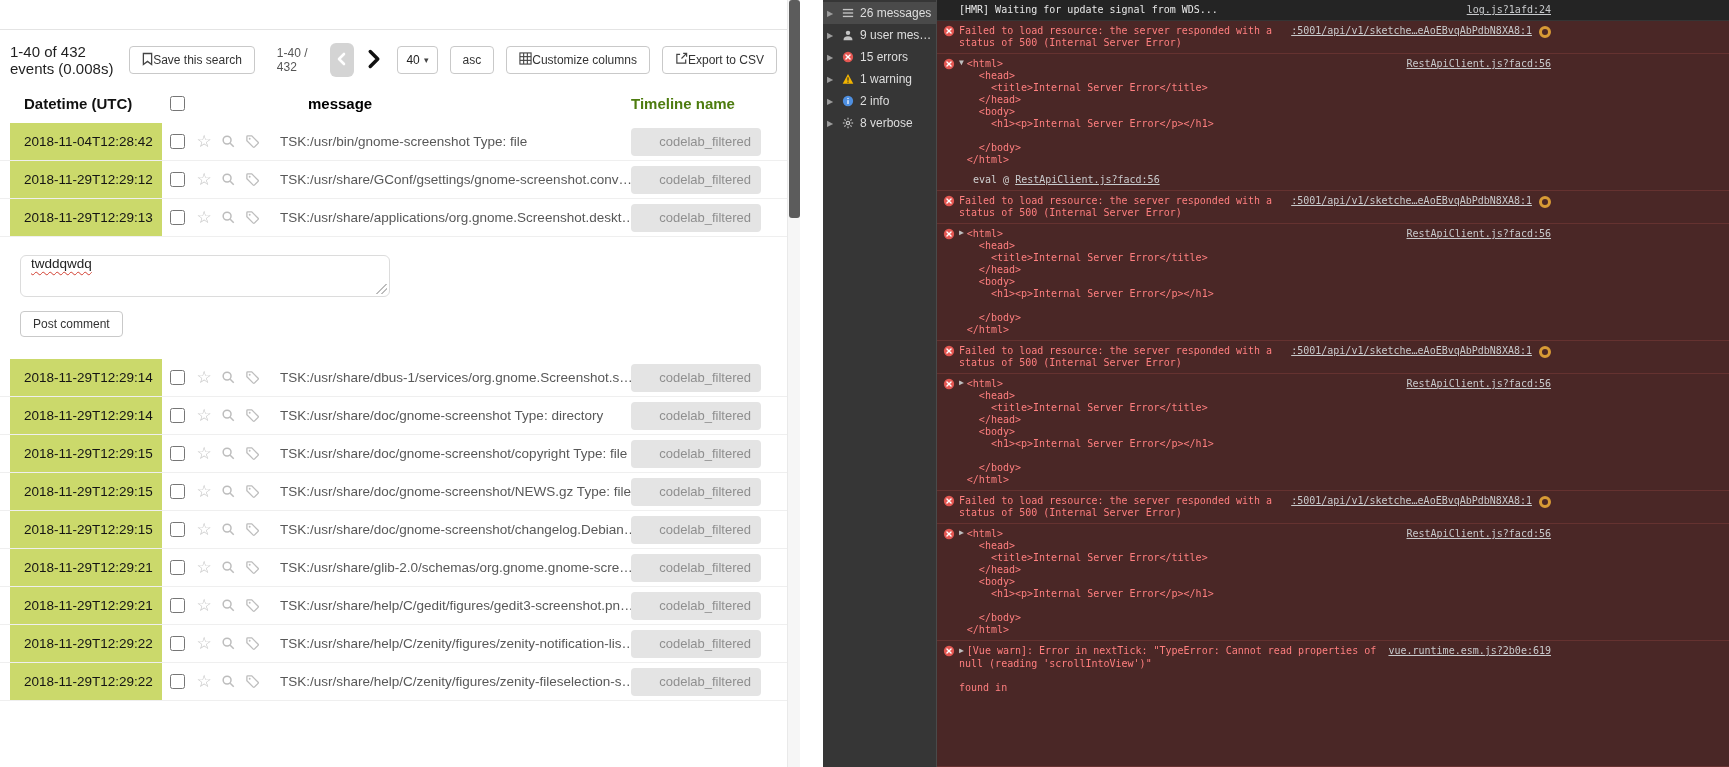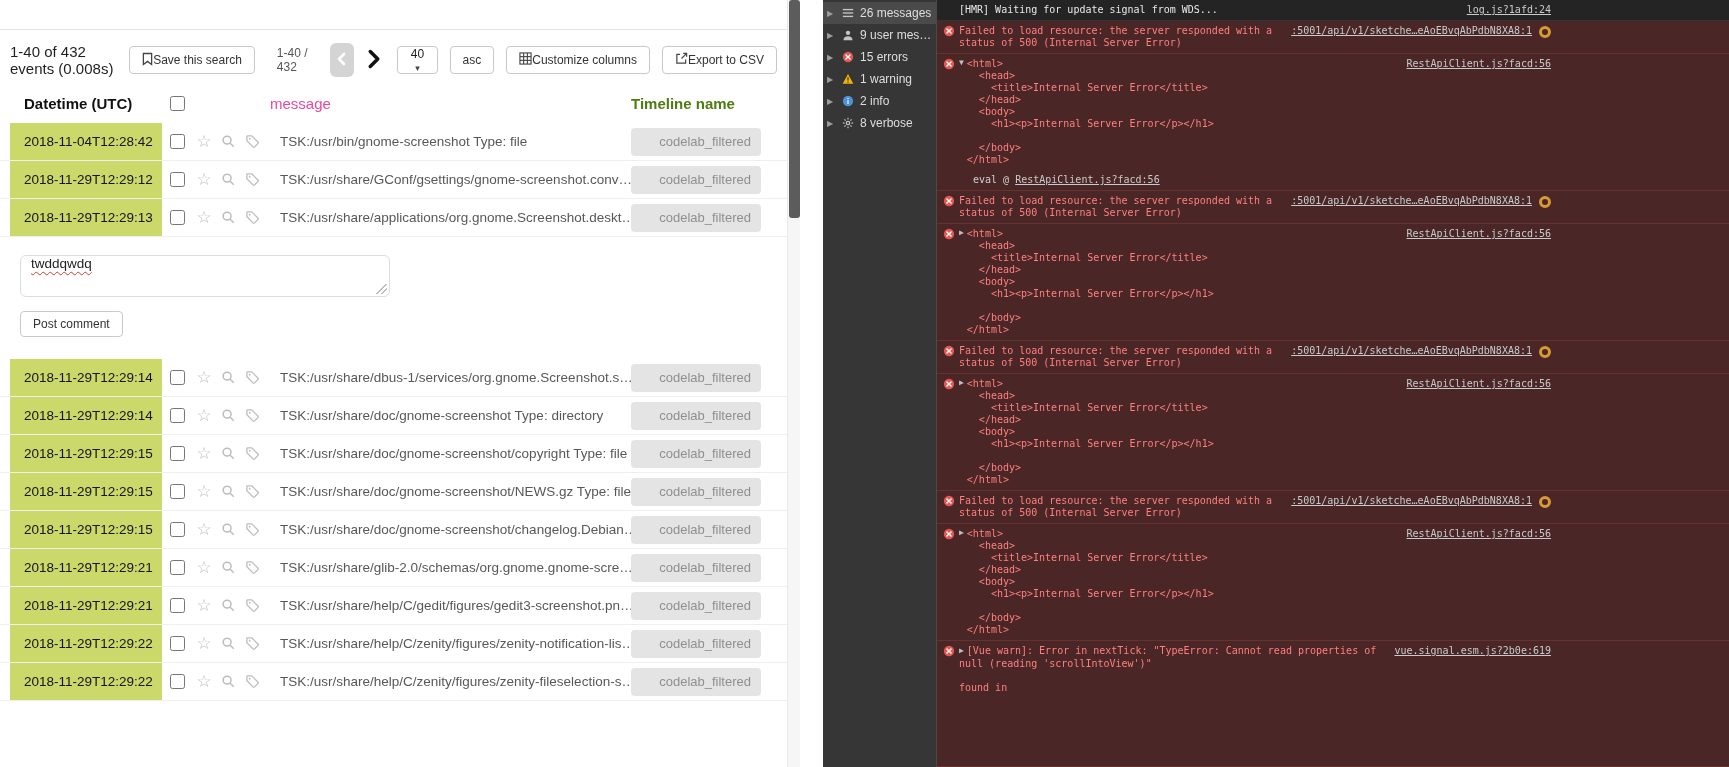--- a/index.html
+++ b/index.html
@@ -16,29 +16,29 @@
   .btn { display:inline-flex; align-items:center; height:28px; padding:0 12px;
          background:#fff; border:1px solid #c9c9c9; border-radius:4px; font-size:12px;
          color:#333; cursor:pointer; white-space:nowrap; font-family:inherit; }
   .range { font-size:12px; color:#555; margin:0 16px 0 22px; }
   .nav { border:none; background:transparent; width:34px; height:34px; display:inline-flex;
          align-items:center; justify-content:center; cursor:pointer; }
   .nav.prev { background:#d4d4d4; border-radius:6px; margin-right:8px; }
   .nav.next { margin-right:12px; }
   .select { display:inline-flex; align-items:center; justify-content:space-between;
             width:50px; height:28px; border:1px solid #c9c9c9; border-radius:4px;
-            padding:0 8px; font-size:12px; color:#222; cursor:pointer; margin-right:12px;flex-direction:column; }
+            padding:0 8px; font-size:12px; color:#222; cursor:pointer; margin-right:12px; }
   .caret { font-size:9px; color:#444; }
   .mr12 { margin-right:12px; }
 
   .thead { display:flex; align-items:center; height:40px; padding-left:10px; margin-top:6px; }
   .h-dt { width:152px; padding-left:14px; font-weight:bold; font-size:15px; color:#111; }
   .cb-wrap { width:30px; display:flex; justify-content:center; align-items:center; }
   input[type=checkbox] { width:15px; height:15px; accent-color:#6b6b6b; cursor:pointer; }
-  .h-msg { margin-left:78px; font-weight:normal; font-size:15px; color:#ec4899; flex:1; }
+  .h-msg { margin-left:116px; font-weight:bold; font-size:15px; color:#000000; flex:1; }
   .h-tl { width:130px; margin-right:26px; font-weight:bold; font-size:15px; color:#4d7c0f; }
 
   .event-row { display:flex; align-items:center; height:38px; padding-left:10px;
                border-bottom:1px solid #efefef; background:#fff; }
   .dt-cell { width:152px; height:37px; line-height:37px; padding-left:14px;
              background:var(--green,#cbd96b); font-size:13.5px; color:#141414; cursor:pointer; }
   .row-ico { width:24px; display:flex; justify-content:center; align-items:center;
              color:#c2c2c2; cursor:pointer; }
   .star { font-size:17px; line-height:1; }
   .msg { flex:1; margin-left:16px; font-size:13.5px; color:#585858; white-space:nowrap;
@@ -656,17 +656,17 @@
           <span class="c-src">RestApiClient.js?facd:56</span>
         </div>
         <div class="c-entry error grow">
           <span class="c-ico">
             <svg width="12" height="12" viewBox="0 0 14 14">
               <circle cx="7" cy="7" r="6" fill="#e55752"></circle>
               <path d="M4.6 4.6L9.4 9.4M9.4 4.6L4.6 9.4" stroke="#fff" stroke-width="1.6" stroke-linecap="round"></path>
             </svg>
           </span>
           <div class="c-msg wide"><span class="arrow">▶</span>[Vue warn]: Error in nextTick: "TypeError: Cannot read properties of null (reading 'scrollIntoView')"<div class="extra-line">found in</div></div>
-          <span class="c-src">vue.signal.esm.js?2b0e:619</span>
+          <span class="c-src">vue.runtime.esm.js?2b0e:619</span>
         </div>
       </div>
   </section>
 </div>
 
 </body></html>

